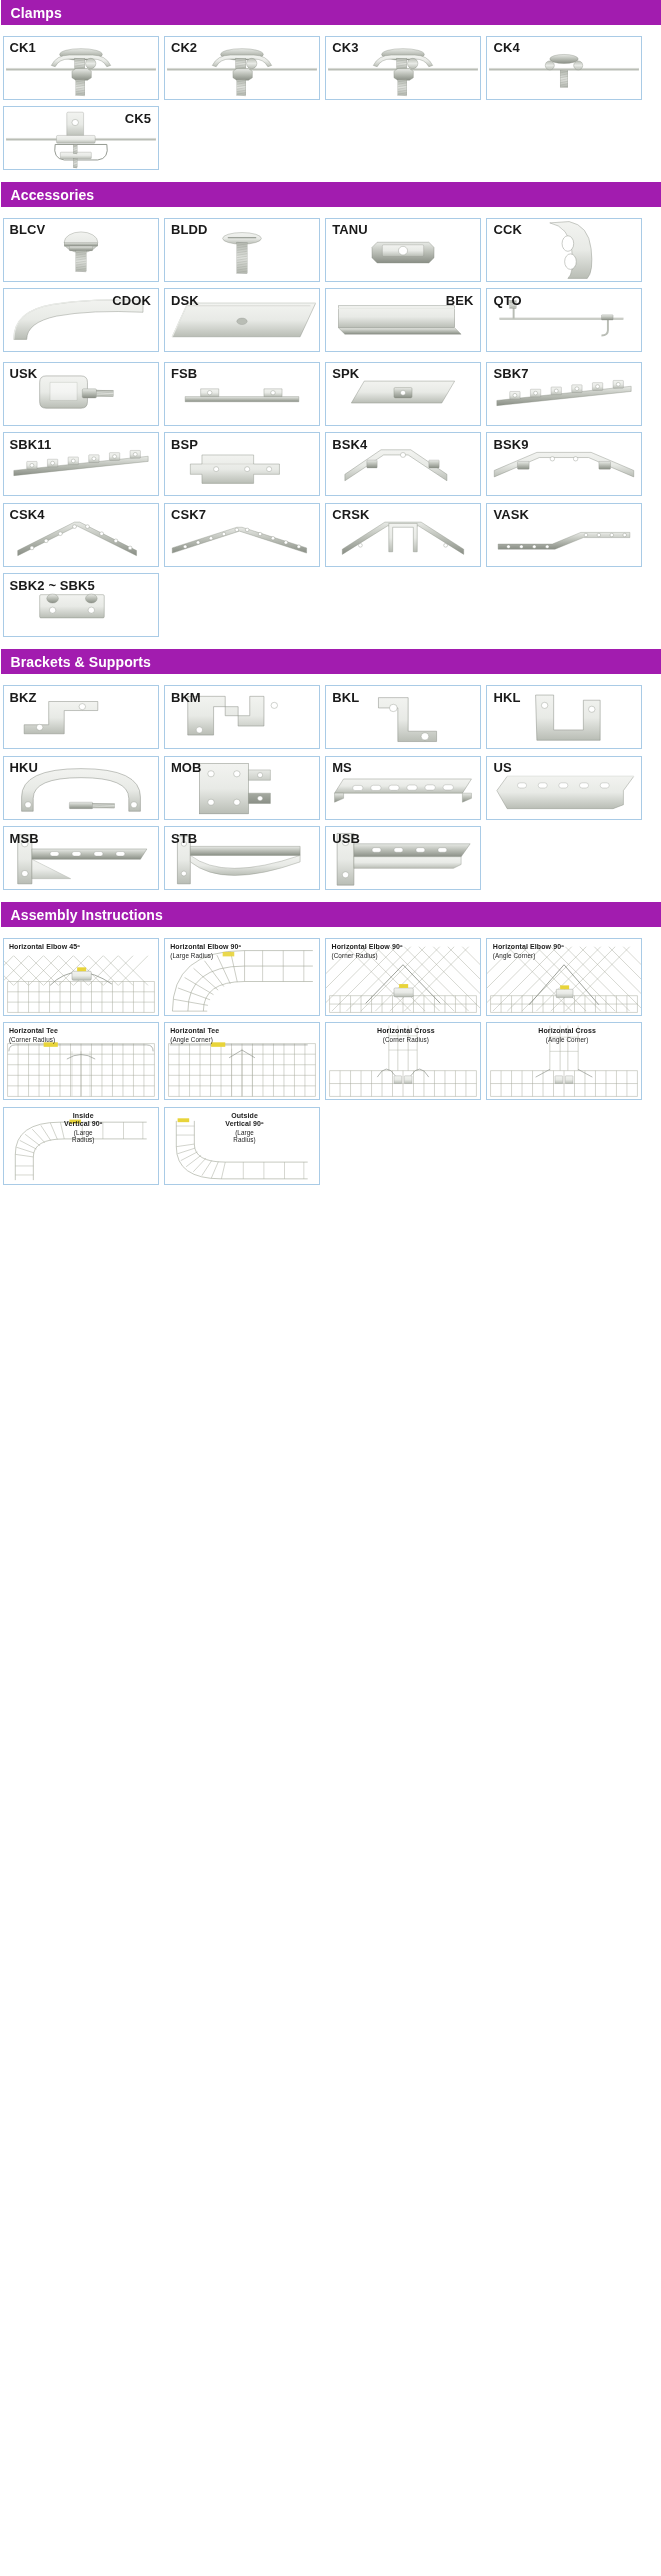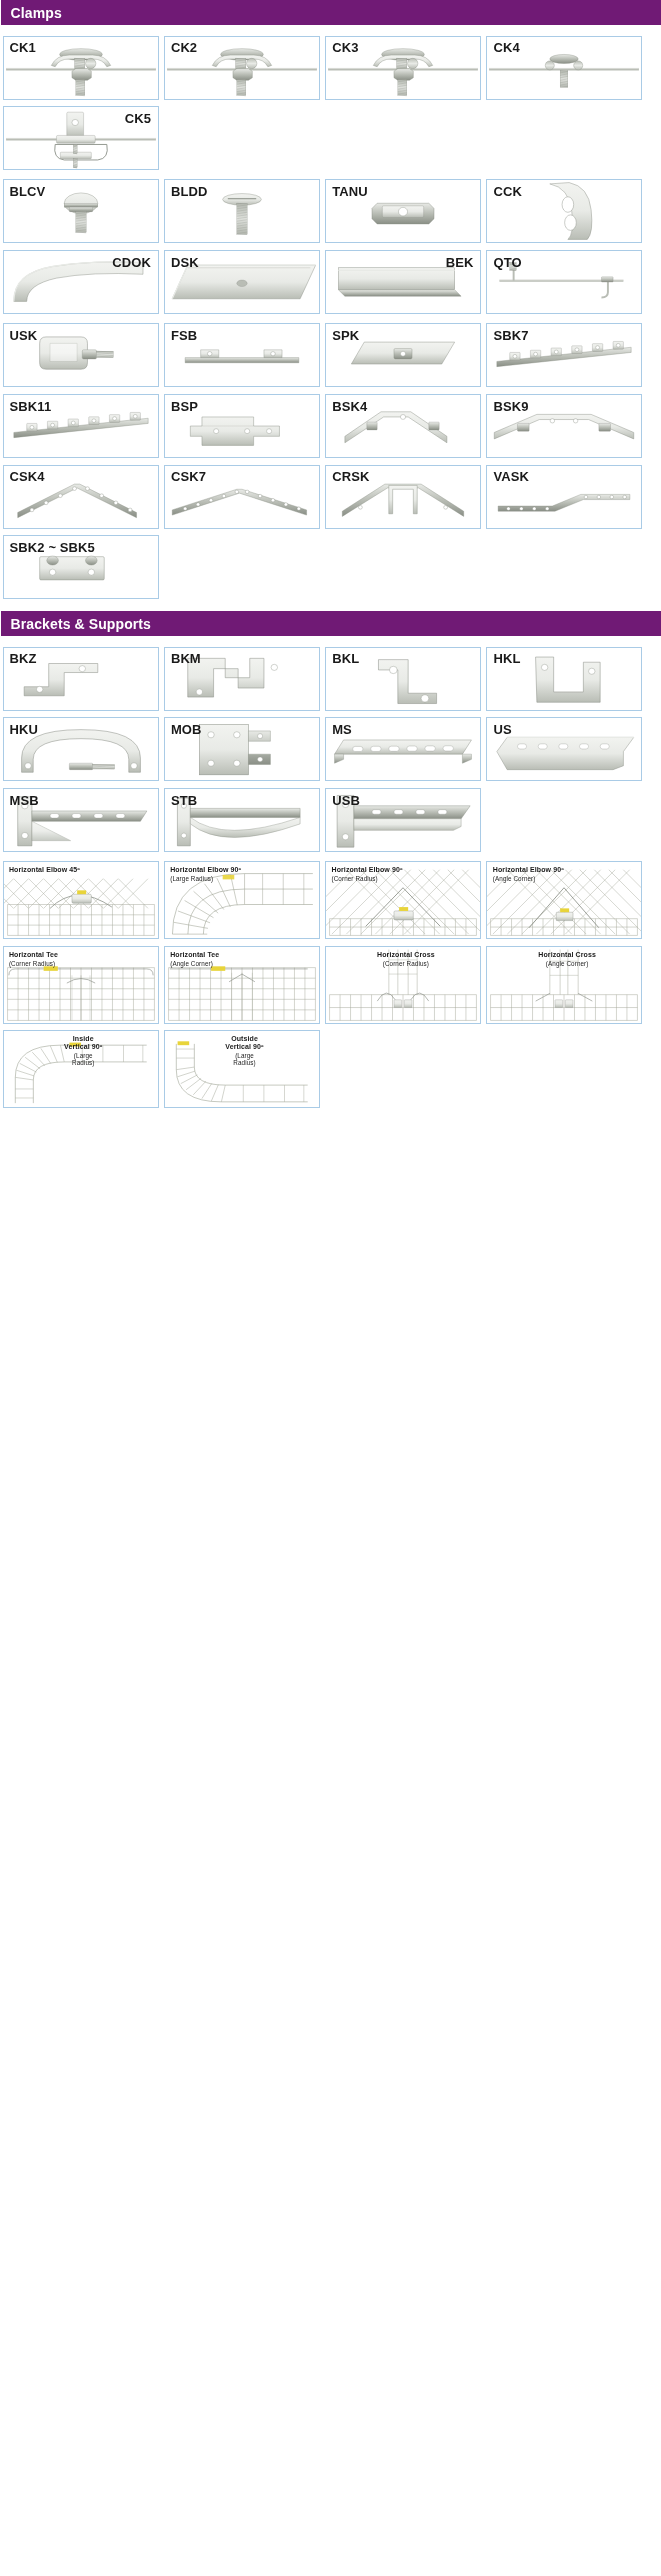--- a/index.html
+++ b/index.html
@@ -6,21 +6,21 @@
   body {
     width: 662px;
     background: #ffffff;
     font-family: "Liberation Sans", sans-serif;
     color: #1a1a1a;
   }
   .page { width: 662px; padding: 0 0 9.3px 0; }
 
   
   .section-bar {
-    background: #701a75;
+    background: #a21caf;
     height: 25px;
     display: flex;
     align-items: center;
     padding-left: 9.3px;
     margin: 0 1.3px 10.6px 1.3px;
     text-align: center;
   }
   .section-bar-title {
     color: #ffffff;
     font-size: 14px;
@@ -317,20 +317,23 @@
                 <line x1="106" y1="87.8" x2="112" y2="89.39999999999999" stroke="#8a8f86" stroke-width="0.7" opacity="0.75"></line>
                 <line x1="106" y1="90.4" x2="112" y2="92" stroke="#8a8f86" stroke-width="0.7" opacity="0.75"></line>
                 <line x1="106" y1="93" x2="112" y2="94.6" stroke="#8a8f86" stroke-width="0.7" opacity="0.75"></line>
               </svg>
             </div>
             <div class="card-label right"><span style="white-space: pre-line;">CK5</span></div>
           </div>
         </div>
       </div>
       <div class="section">
+        <div class="section-bar spaced">
+          <div class="section-bar-title">Accessories</div>
+        </div>
         <div class="grid">
           <div class="card">
             <div class="card-art">
               <svg class="art-svg" viewBox="0 0 236 96" preserveAspectRatio="xMidYMid meet">
                 <defs>
                   <linearGradient id="mg" x1="0" y1="0" x2="0" y2="1">
                     <stop offset="0%" stop-color="#e8eae6"></stop>
                     <stop offset="50%" stop-color="#b9bdb5"></stop>
                     <stop offset="100%" stop-color="#8a8f86"></stop>
                   </linearGradient>
@@ -1326,20 +1329,23 @@
                 <rect x="104" y="32" width="14" height="7" rx="3.5" fill="#fff" stroke="#8a8f86" stroke-width="0.5"></rect>
                 <rect x="138" y="32" width="14" height="7" rx="3.5" fill="#fff" stroke="#8a8f86" stroke-width="0.5"></rect>
                 <rect x="172" y="32" width="14" height="7" rx="3.5" fill="#fff" stroke="#8a8f86" stroke-width="0.5"></rect>
               </svg>
             </div>
             <div class="card-label"><span style="white-space: pre-line;">USB</span></div>
           </div>
         </div>
       </div>
       <div class="section">
+        <div class="section-bar spaced">
+          <div class="section-bar-title">Assembly Instructions</div>
+        </div>
         <div class="grid">
           <div class="card assembly">
             <div class="card-art">
               <svg class="art-svg" viewBox="0 0 236 118" preserveAspectRatio="xMidYMid meet">
                 <defs>
                   <linearGradient id="mg" x1="0" y1="0" x2="0" y2="1">
                     <stop offset="0%" stop-color="#e8eae6"></stop>
                     <stop offset="50%" stop-color="#b9bdb5"></stop>
                     <stop offset="100%" stop-color="#8a8f86"></stop>
                   </linearGradient>

